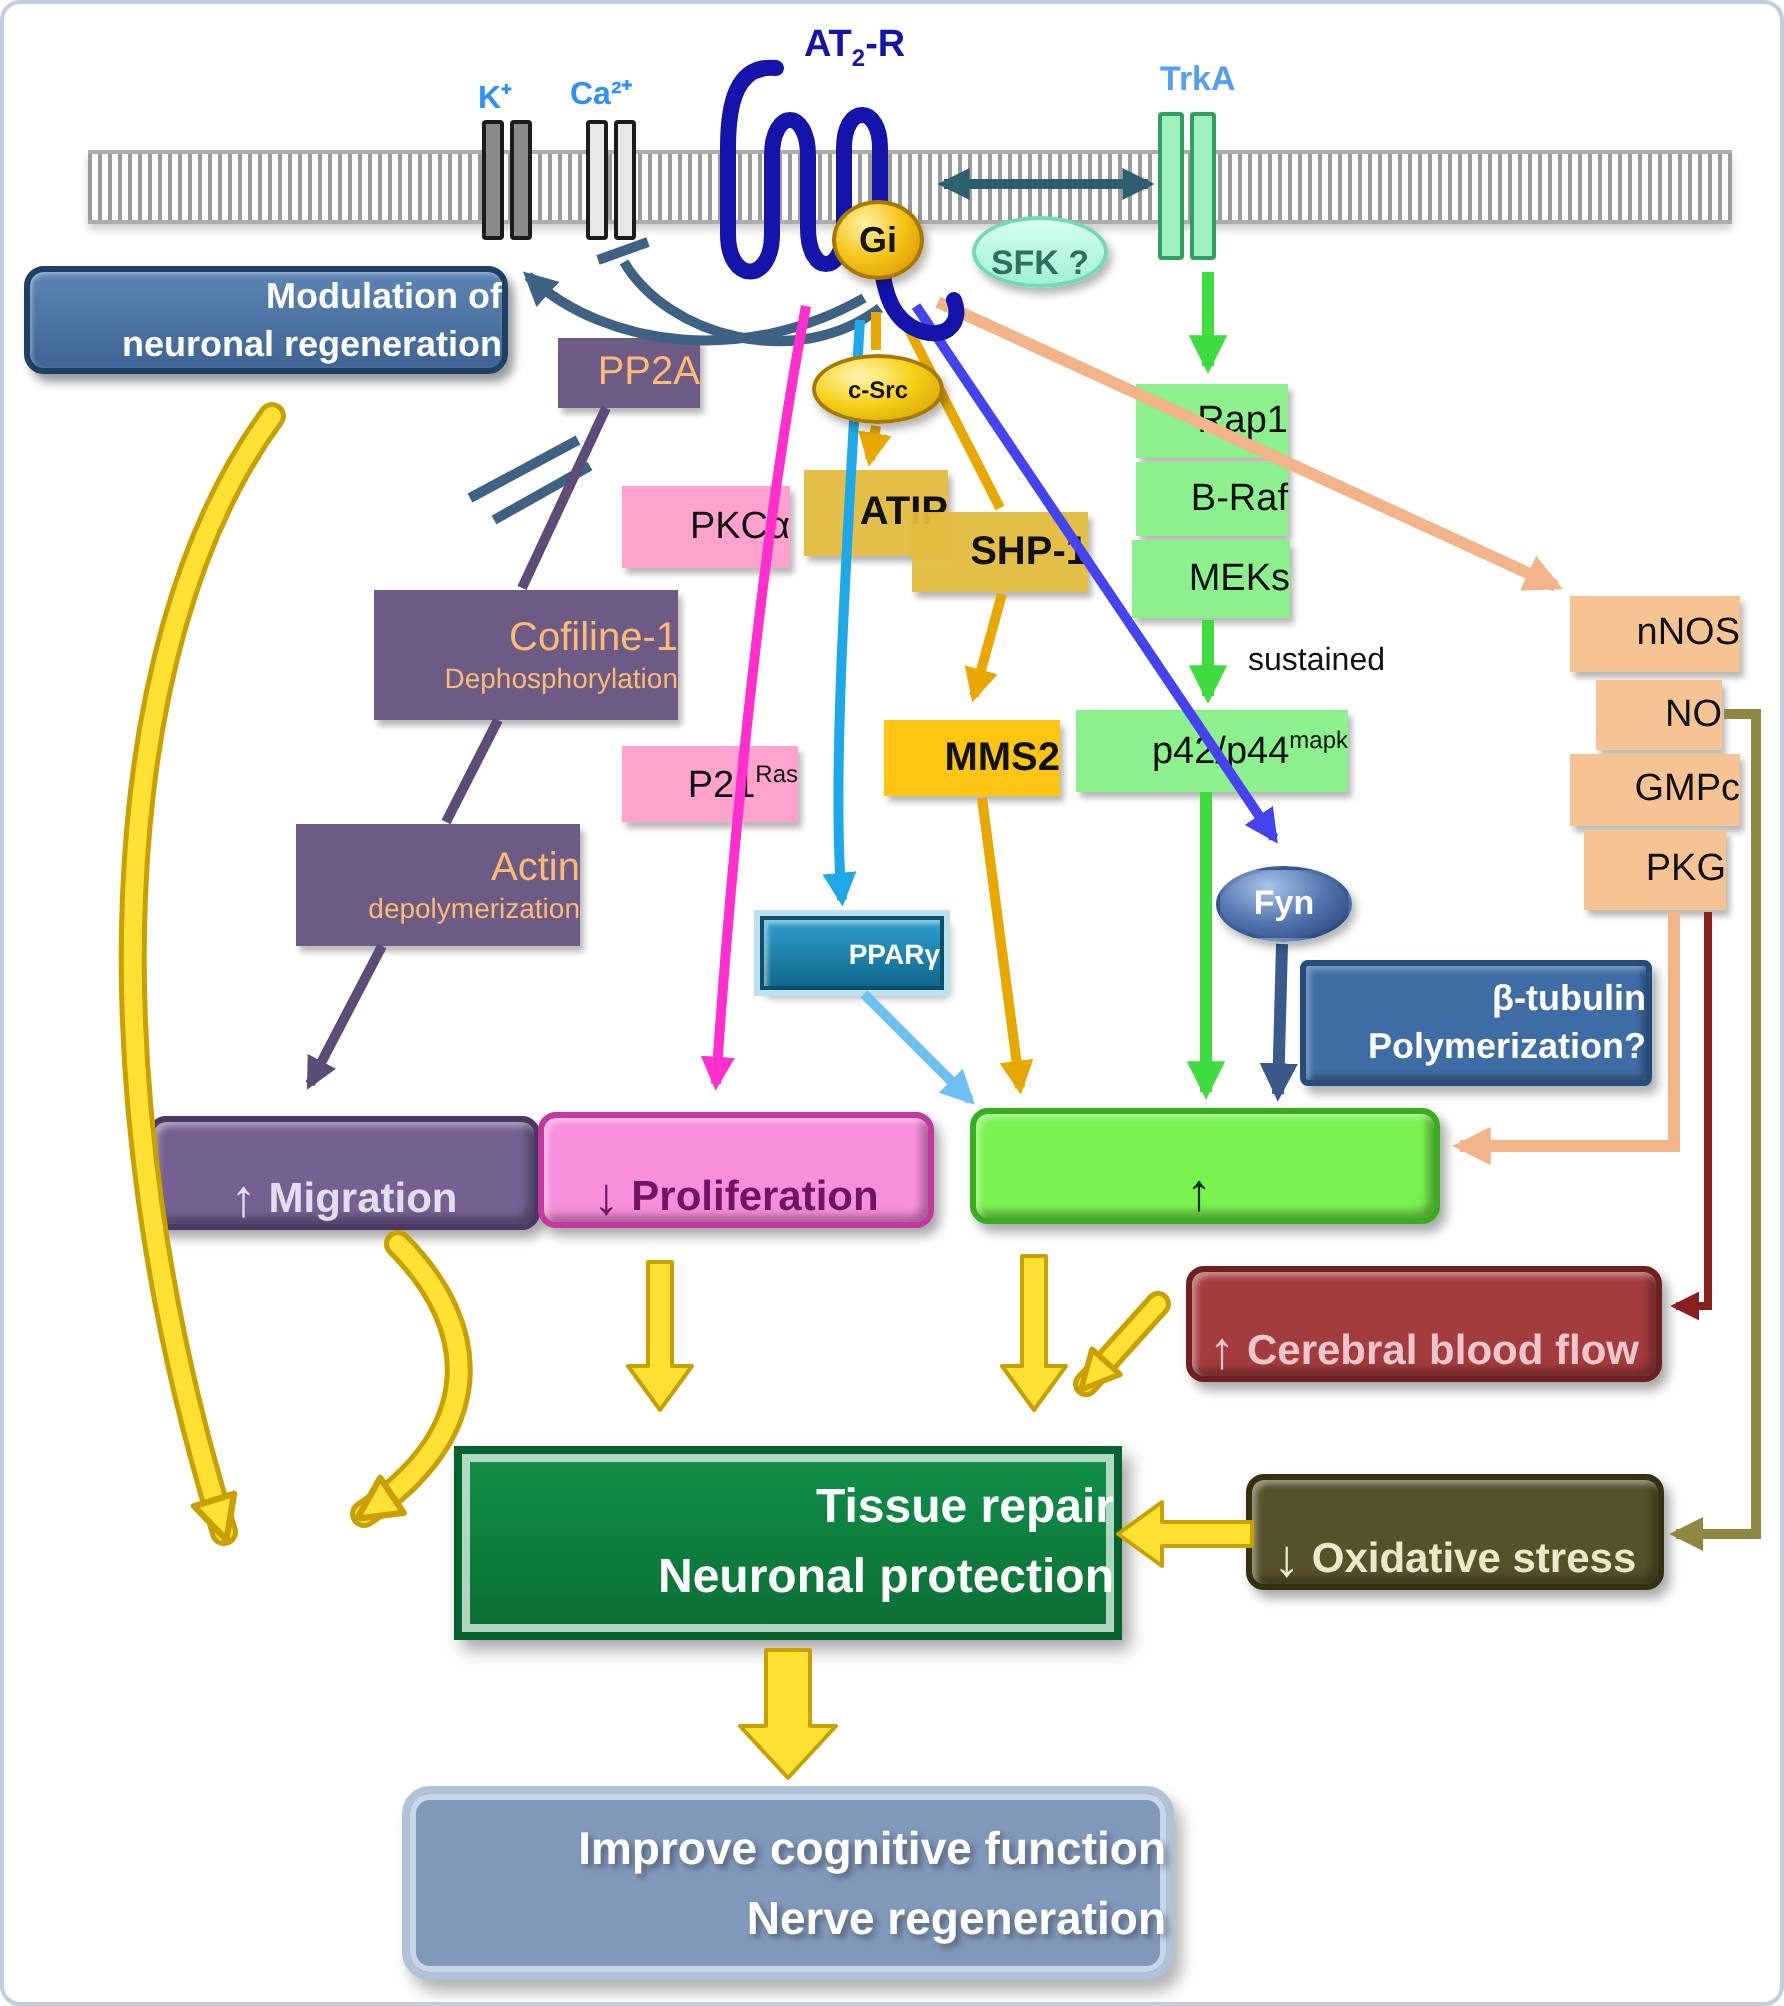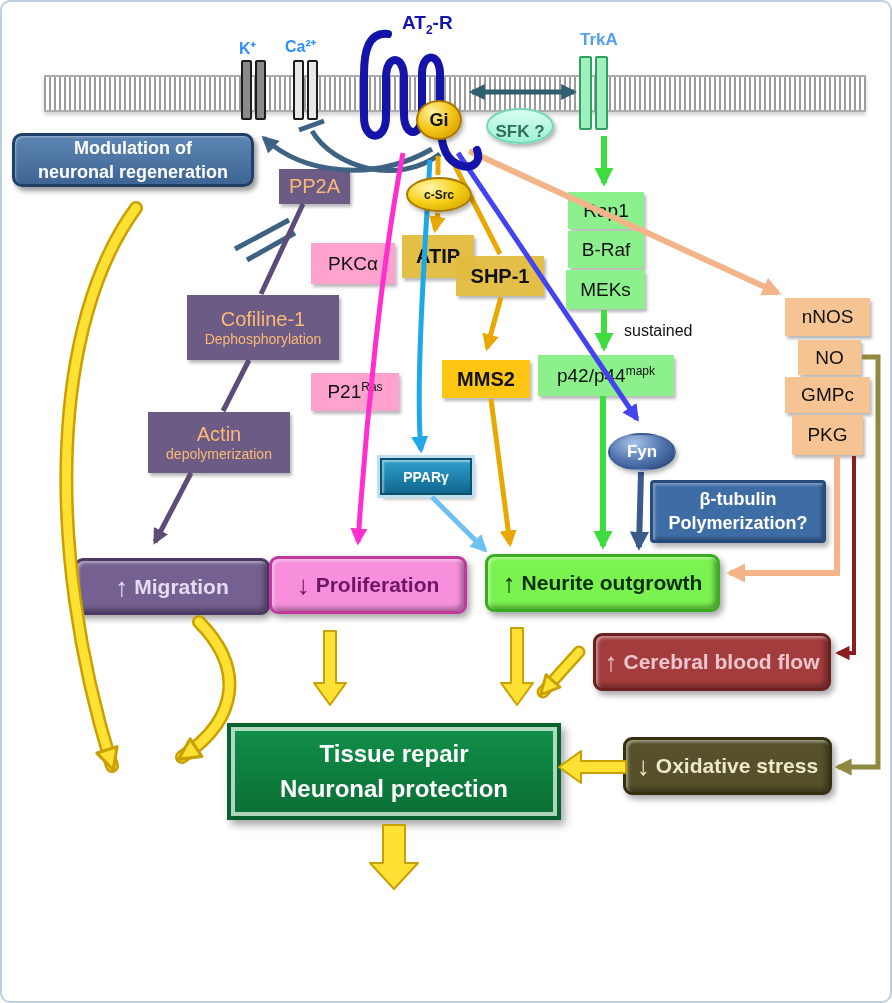--- a/index.html
+++ b/index.html
@@ -23,21 +23,21 @@
   .chan.k .bar{background:#8A8A8A;}
   .chan.ca .bar{background:#E8E8E8;}
   .chan.trka .bar{width:13px;border:2px solid #2FA060;background:#9FF0C0;}
 
   .lbl-ion{color:#2E8FFF;font-weight:bold;font-size:16px;}
   .lbl-at2r{color:#1414AA;font-weight:bold;font-size:19px;}
   .lbl-trka{color:#549FF0;font-weight:bold;font-size:17px;}
   sub.s{font-size:12px;}  sup.s{font-size:12px;}
 
   
-  .bx{display:flex;align-items:center;justify-content:center;flex-direction:column;
+  .bx{display:flex;align-items:flex-end;justify-content:center;flex-direction:column;
       box-sizing:border-box;text-align:center;box-shadow:2px 3px 3px rgba(0,0,0,.28);}
   .bx.purple{background:#6B5B85;color:#fdba74;font-size:20px;}
   .bx.purple .l2{font-size:14px;}
   .bx.pink{background:#FFA2CD;color:#111;font-size:19px;font-weight:500;}
   .bx.mustard{background:rgba(226,188,62,.95);color:#111;font-size:20px;font-weight:600;}
   .bx.goldsolid{background:#FFC513;color:#111;font-size:20px;font-weight:600;}
   .bx.lgreen{background:#8CF08C;color:#111;font-size:19px;font-weight:500;}
   .bx.salmon{background:#F6C493;color:#111;font-size:19px;font-weight:500;}
 
   
@@ -197,36 +197,39 @@
   <div class="abs z2 bx pill mig" style="left:72px;top:556px;width:196px;height:57px;">
     <span class="ar">↑</span>
     <span>Migration</span>
   </div>
   <div class="abs z2 bx pill prolif" style="left:267px;top:554px;width:198px;height:58px;">
     <span class="ar">↓</span>
     <span>Proliferation</span>
   </div>
   <div class="abs z2 bx pill neur" style="left:483px;top:552px;width:235px;height:58px;">
     <span class="ar">↑</span>
-    <span>Neurite outgrowth</span>
   </div>
   <div class="abs z2 bx pill cereb" style="left:591px;top:631px;width:238px;height:58px;">
     <span class="ar">↑</span>
     <span>Cerebral blood flow</span>
   </div>
   <div class="abs z2 bx pill oxid" style="left:621px;top:735px;width:209px;height:58px;">
     <span class="ar">↓</span>
     <span>Oxidative stress</span>
   </div>
 
   <div class="abs z2 bx tissue" style="left:225px;top:721px;width:334px;height:97px;">
     <span>Tissue repair</span>
     <span>Neuronal protection</span>
   </div>
 
+  <div class="abs z2 bx improve" style="left:199px;top:891px;width:386px;height:97px;">
+    <span>Improve cognitive function</span>
+    <span>Nerve regeneration</span>
+  </div>
 
   <svg id="overlay" viewBox="0 0 892 1003">
     <defs>
       <marker id="mSlate" viewBox="0 0 10 10" refX="8" refY="5" markerWidth="3.4" markerHeight="3.4" orient="auto">
           <path d="M0,0 L10,5 L0,10 z" fill="#3E6284"></path>
         </marker>
       <marker id="mMagenta" viewBox="0 0 10 10" refX="8" refY="5" markerWidth="3.4" markerHeight="3.4" orient="auto">
           <path d="M0,0 L10,5 L0,10 z" fill="#FF2ECC"></path>
         </marker>
       <marker id="mCyan" viewBox="0 0 10 10" refX="8" refY="5" markerWidth="3.4" markerHeight="3.4" orient="auto">

